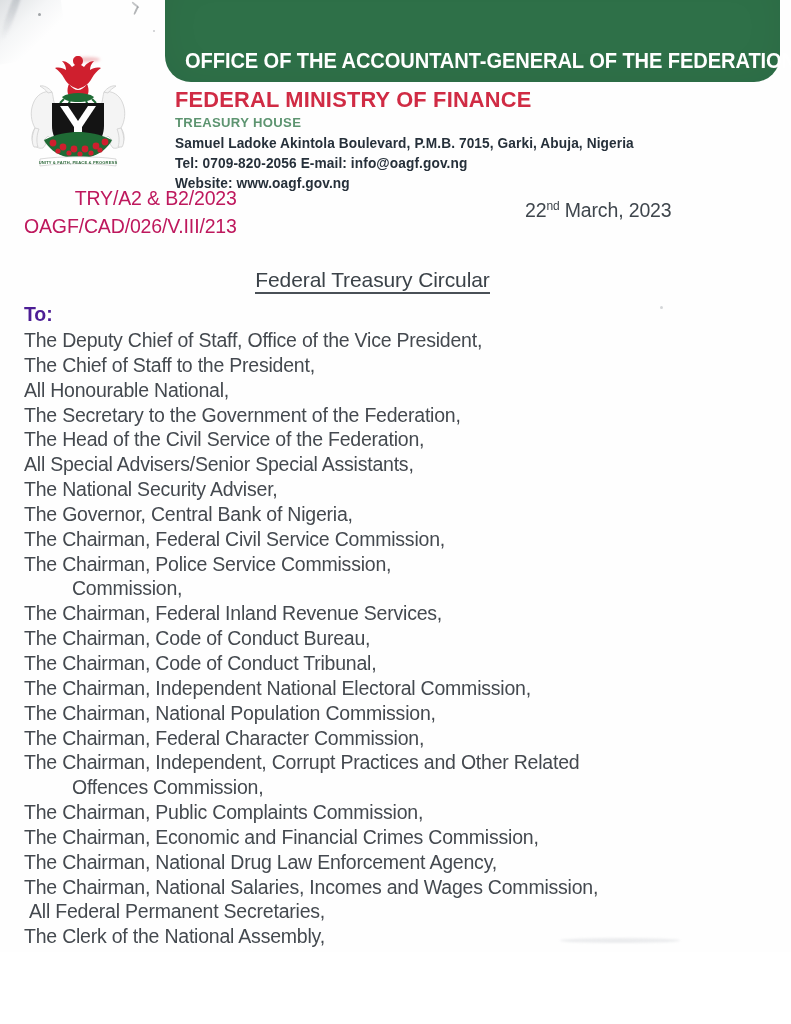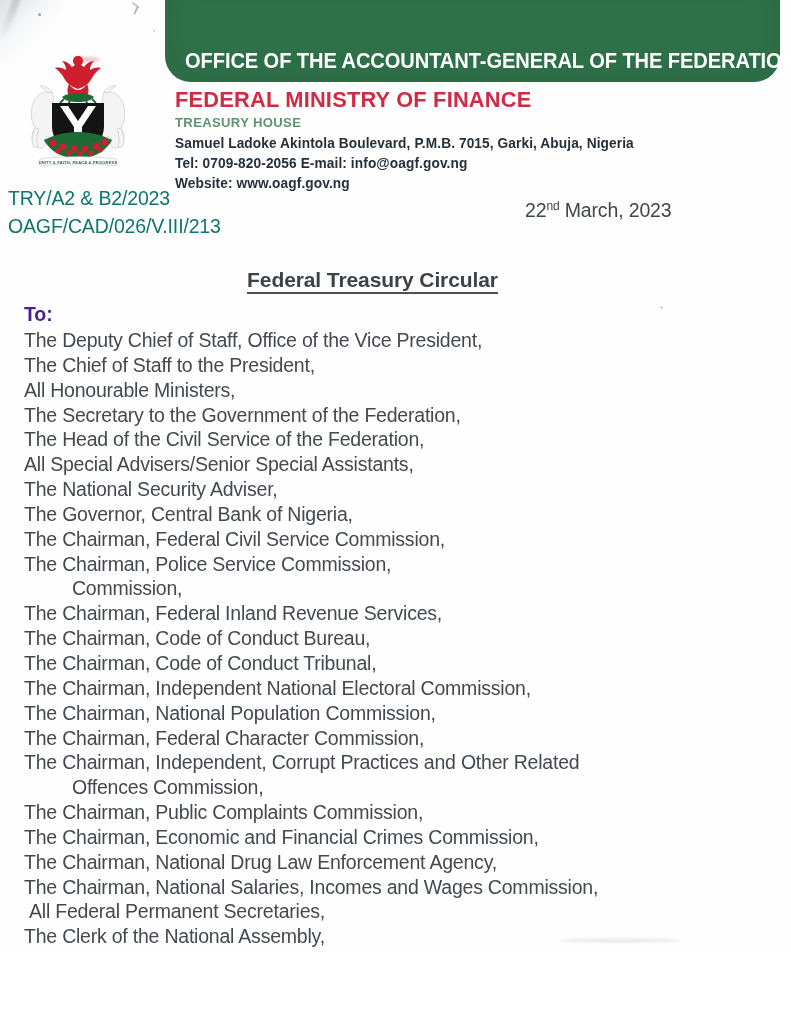--- a/index.html
+++ b/index.html
@@ -126,26 +126,27 @@
     line-height: 1.43;
     transform: scaleX(0.965);
     transform-origin: left center;
     white-space: nowrap;
   }
   .lh-addr { margin-top: 3px; }
 
   
   .refblock {
     position: absolute;
-    left: 8px;
+    left: 24px;
     top: 185px;
     font-size: 19.5px;
     line-height: 1.43;
-    color: #0f766e;
+    color: #be185d;
     letter-spacing: -0.15px;
+    text-align: right;
   }
   .dateblock {
     position: absolute;
     left: 525px;
     top: 199px;
     font-size: 19.5px;
     color: #3f464d;
     letter-spacing: -0.15px;
     white-space: nowrap;
   }
@@ -156,21 +157,21 @@
   }
 
   
   .circular-title {
     position: absolute;
     left: 0;
     top: 268px;
     width: 745px;
     text-align: center;
     font-size: 21px;
-    font-weight: bold;
+    font-weight: normal;
     color: #3b4248;
     letter-spacing: -0.1px;
   }
   .circular-title span {
     border-bottom: 2px solid #4a5057;
     padding-bottom: 1px;
   }
 
   
   .to-label {
@@ -285,21 +286,21 @@
 
   <div class="dateblock"><span>22</span><sup>nd</sup><span> March, 2023</span></div>
 
   <div class="circular-title"><span>Federal Treasury Circular</span></div>
 
   <div class="to-label">To:</div>
 
   <div class="recipients">
       <div class="rec-line">The Deputy Chief of Staff, Office of the Vice President,</div>
       <div class="rec-line">The Chief of Staff to the President,</div>
-      <div class="rec-line">All Honourable Ministers,</div>
+      <div class="rec-line">All Honourable National,</div>
       <div class="rec-line">The Secretary to the Government of the Federation,</div>
       <div class="rec-line">The Head of the Civil Service of the Federation,</div>
       <div class="rec-line">All Special Advisers/Senior Special Assistants,</div>
       <div class="rec-line">The National Security Adviser,</div>
       <div class="rec-line">The Governor, Central Bank of Nigeria,</div>
       <div class="rec-line">The Chairman, Federal Civil Service Commission,</div>
       <div class="rec-line">The Chairman, Police Service Commission,</div>
       <div class="rec-line cont">Commission,</div>
       <div class="rec-line">The Chairman, Federal Inland Revenue Services,</div>
       <div class="rec-line">The Chairman, Code of Conduct Bureau,</div>

